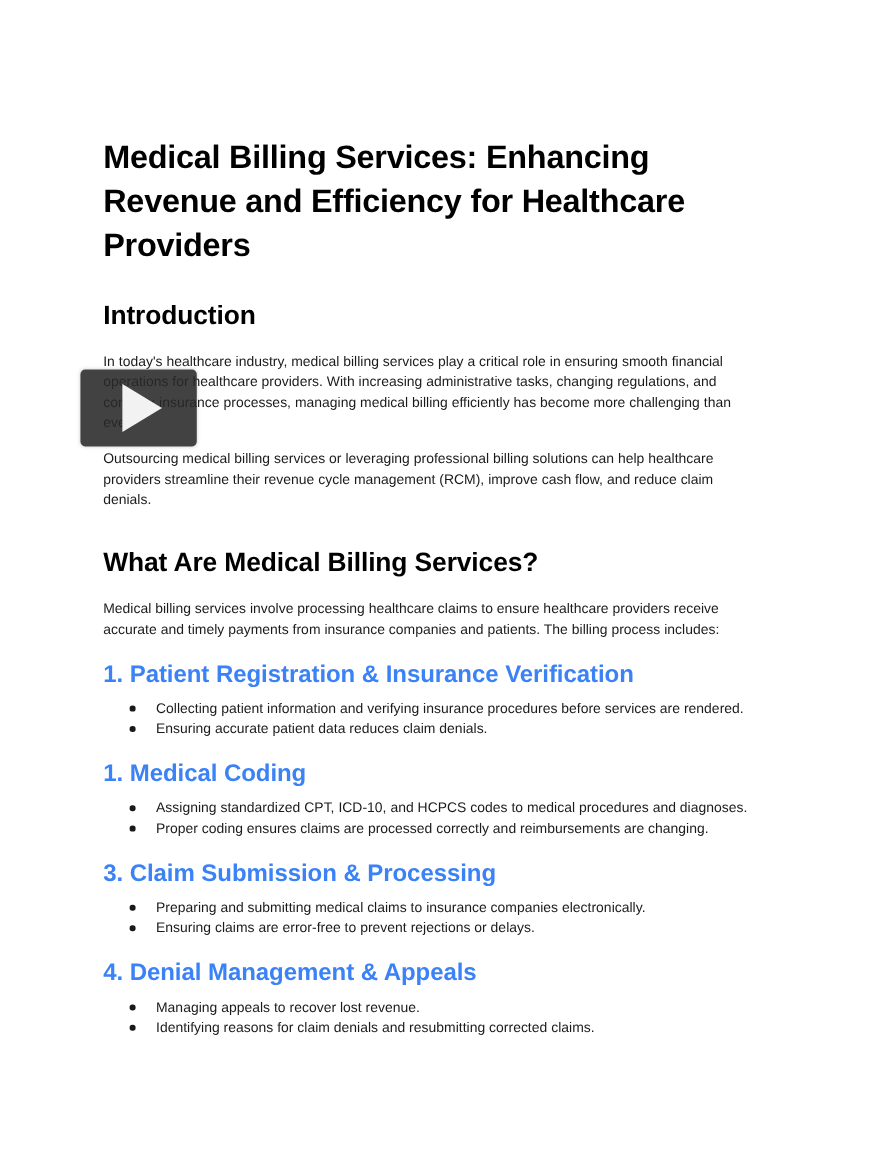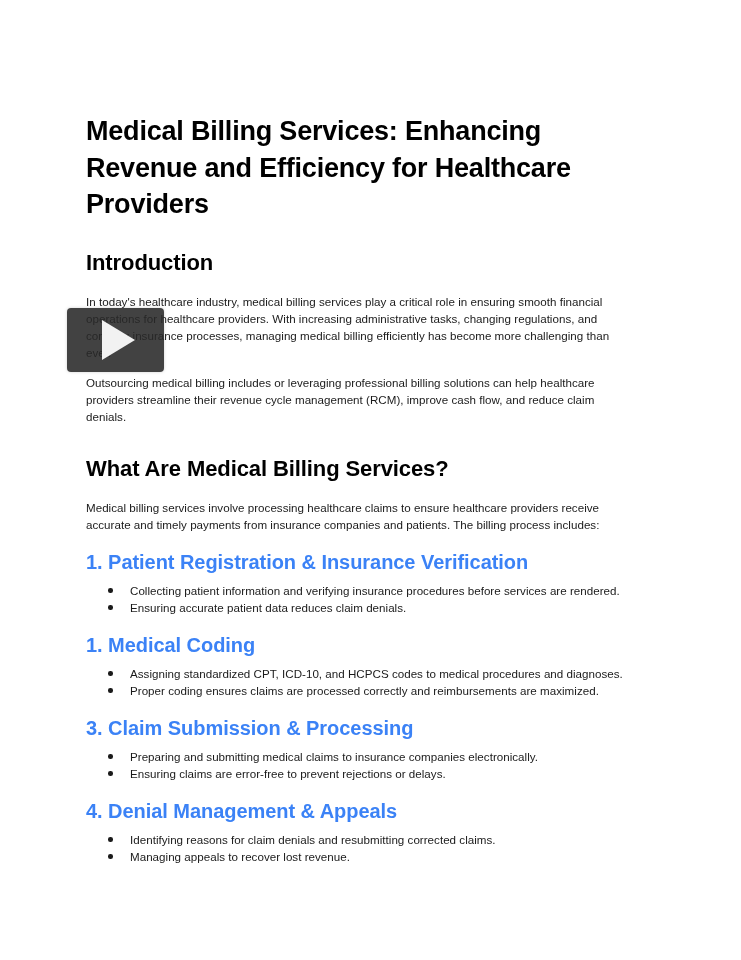--- a/index.html
+++ b/index.html
@@ -135,58 +135,58 @@
     <h1 class="doc-title">Medical Billing Services: Enhancing Revenue and Efficiency for Healthcare Providers</h1>
 
     <h2 class="h2 intro">Introduction</h2>
 
     <div class="sp-after-h2"></div>
 
     <p class="body">In today's healthcare industry, medical billing services play a critical role in ensuring smooth financial operations for healthcare providers. With increasing administrative tasks, changing regulations, and complex insurance processes, managing medical billing efficiently has become more challenging than ever.</p>
 
     <div class="sp-para"></div>
 
-    <p class="body">Outsourcing medical billing includes or leveraging professional billing solutions can help healthcare providers streamline their revenue cycle management (RCM), improve cash flow, and reduce claim denials.</p>
+    <p class="body">Outsourcing medical billing services or leveraging professional billing solutions can help healthcare providers streamline their revenue cycle management (RCM), improve cash flow, and reduce claim denials.</p>
 
     <h2 class="h2 section">What Are Medical Billing Services?</h2>
 
     <div class="sp-after-h2"></div>
 
     <p class="body">Medical billing services involve processing healthcare claims to ensure healthcare providers receive accurate and timely payments from insurance companies and patients. The billing process includes:</p>
 
     <div class="sp-before-h3"></div>
     <h3 class="h3">1. Patient Registration &amp; Insurance Verification</h3>
     <div class="sp-after-h3"></div>
     <ul class="bullets">
       <li>Collecting patient information and verifying insurance procedures before services are rendered.</li>
       <li>Ensuring accurate patient data reduces claim denials.</li>
     </ul>
 
     <div class="sp-before-h3"></div>
     <h3 class="h3">1. Medical Coding</h3>
     <div class="sp-after-h3"></div>
     <ul class="bullets">
       <li>Assigning standardized CPT, ICD-10, and HCPCS codes to medical procedures and diagnoses.</li>
-      <li>Proper coding ensures claims are processed correctly and reimbursements are maximized.</li>
+      <li>Proper coding ensures claims are processed correctly and reimbursements are changing.</li>
     </ul>
 
     <div class="sp-before-h3"></div>
     <h3 class="h3">3. Claim Submission &amp; Processing</h3>
     <div class="sp-after-h3"></div>
     <ul class="bullets">
       <li>Preparing and submitting medical claims to insurance companies electronically.</li>
       <li>Ensuring claims are error-free to prevent rejections or delays.</li>
     </ul>
 
     <div class="sp-before-h3"></div>
     <h3 class="h3">4. Denial Management &amp; Appeals</h3>
     <div class="sp-after-h3"></div>
     <ul class="bullets">
+      <li>Managing appeals to recover lost revenue.</li>
       <li>Identifying reasons for claim denials and resubmitting corrected claims.</li>
-      <li>Managing appeals to recover lost revenue.</li>
     </ul>
 
   </div>
 
   <div class="video-overlay">
     <div class="play-triangle"></div>
   </div>
 
 </div>
 

